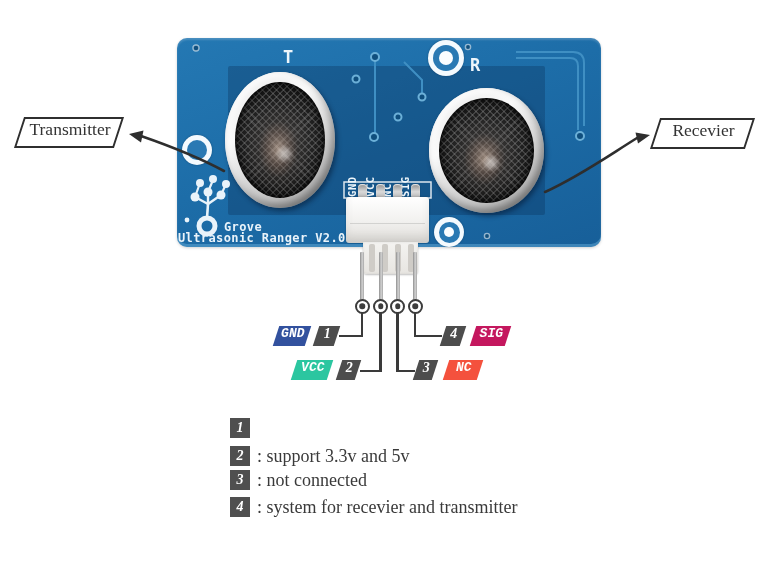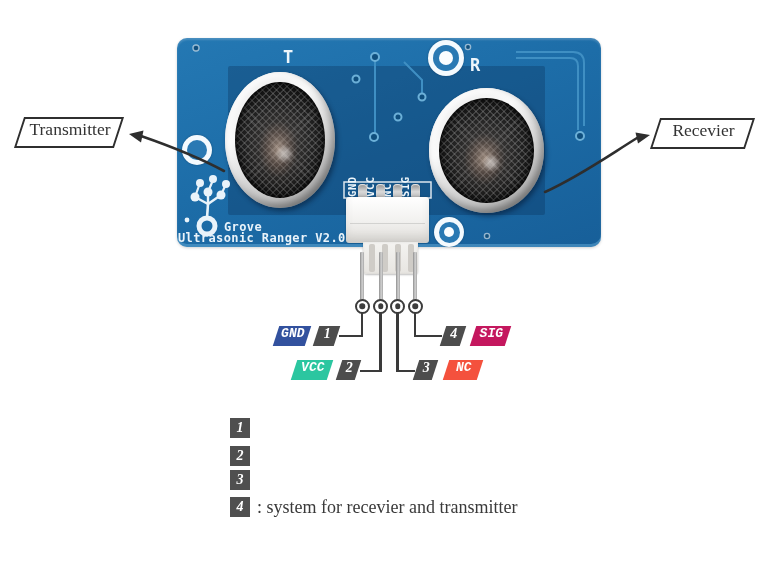--- a/index.html
+++ b/index.html
@@ -272,22 +272,24 @@
       <polygon points="129,134 143.5,130.5 141,142.5"></polygon>
       <polygon points="650,135 638,143.5 635.5,132.5"></polygon>
     </g>
   </svg>
 
   <div class="legend-row" style="top:418px;">
     <div class="legend-sq">1</div>
   </div>
   <div class="legend-row" style="top:446px;">
     <div class="legend-sq">2</div>
+    <div class="legend-txt">: support 3.3v and 5v</div>
   </div>
   <div class="legend-row" style="top:470px;">
     <div class="legend-sq">3</div>
+    <div class="legend-txt">: not connected</div>
   </div>
   <div class="legend-row" style="top:497px;">
     <div class="legend-sq">4</div>
     <div class="legend-txt">: system for recevier and transmitter</div>
   </div>
 
 </div>
 
 </body></html>

